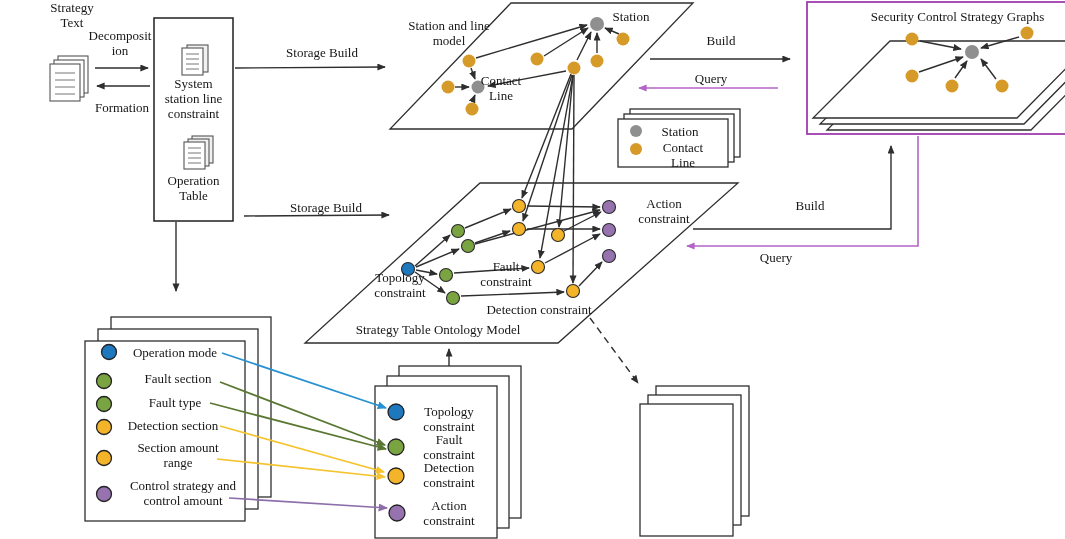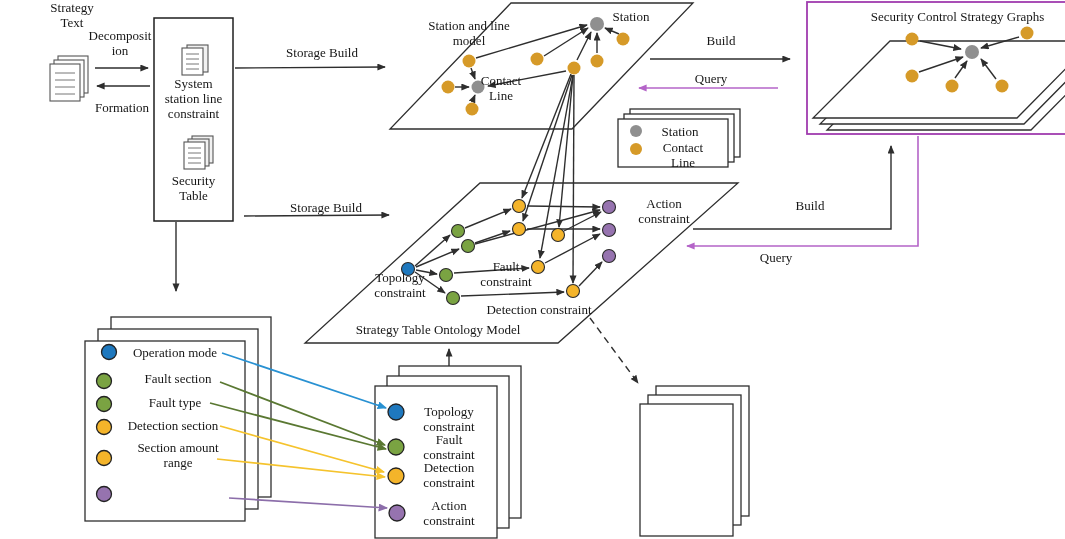--- a/index.html
+++ b/index.html
@@ -243,25 +243,25 @@
     <circle cx="351" cy="447" r="8" style="fill:var(--node-green)"></circle>
     <circle cx="351" cy="476" r="8" style="fill:var(--node-yellow)"></circle>
     <circle cx="352" cy="513" r="8" style="fill:var(--node-purple)"></circle>
   </g>
 </svg>
 
 <div class="lbl" style="left:0;top:99;width:54px">Strategy Text</div>
 <div class="lbl" style="left:42;top:28px;left:42px;width:66px">Decomposition</div>
 <div class="lbl" style="left:45px;top:100px;width:64px">Formation</div>
 <div class="lbl" style="left:111px;top:76px;width:75px">System station line constraint</div>
-<div class="lbl" style="left:111px;top:173px;width:75px">Security Table</div>
+<div class="lbl" style="left:111px;top:173px;width:75px">Operation Table</div>
 <div class="lbl nowrap" style="left:234px;top:45px;width:86px">Storage Build</div>
 <div class="lbl nowrap" style="left:238px;top:200px;width:86px">Storage Build</div>
 
-<div class="lbl" style="left:368px;top:18px;width:112px">Station and line model</div>
+<div class="lbl" style="left:348px;top:18px;width:112px">Station and line model</div>
 <div class="lbl nowrap" style="left:560px;top:9px;width:52px">Station</div>
 <div class="lbl" style="left:426px;top:73px;width:60px">Contact Line</div>
 
 <div class="lbl nowrap" style="left:608px;top:124px;width:54px">Station</div>
 <div class="lbl" style="left:611px;top:140px;width:54px">Contact Line</div>
 
 <div class="lbl nowrap" style="left:790px;top:9px;width:245px">Security Control Strategy Graphs</div>
 
 <div class="lbl nowrap" style="left:645px;top:33px;width:62px">Build</div>
 <div class="lbl nowrap" style="left:635px;top:71px;width:62px">Query</div>
@@ -272,20 +272,21 @@
 <div class="lbl" style="left:323px;top:270px;width:64px">Topology constraint</div>
 <div class="lbl" style="left:430px;top:259px;width:62px">Fault constraint</div>
 <div class="lbl nowrap" style="left:438px;top:302px;width:112px">Detection constraint</div>
 <div class="lbl nowrap" style="left:305px;top:322px;width:176px">Strategy Table Ontology Model</div>
 
 <div class="lbl nowrap" style="left:82px;top:345px;width:96px">Operation mode</div>
 <div class="lbl nowrap" style="left:92px;top:371px;width:82px">Fault section</div>
 <div class="lbl nowrap" style="left:94px;top:395px;width:72px">Fault type</div>
 <div class="lbl nowrap" style="left:76px;top:418px;width:104px">Detection section</div>
 <div class="lbl" style="left:88px;top:440px;width:90px">Section amount range</div>
+<div class="lbl" style="left:78px;top:478px;width:120px">Control strategy and control amount</div>
 
 <div class="lbl" style="left:370px;top:404px;width:68px">Topology constraint</div>
 <div class="lbl" style="left:370px;top:432px;width:68px">Fault constraint</div>
 <div class="lbl" style="left:370px;top:460px;width:68px">Detection constraint</div>
 <div class="lbl" style="left:370px;top:498px;width:68px">Action constraint</div>
 
 
 </div>
 
 </body></html>

